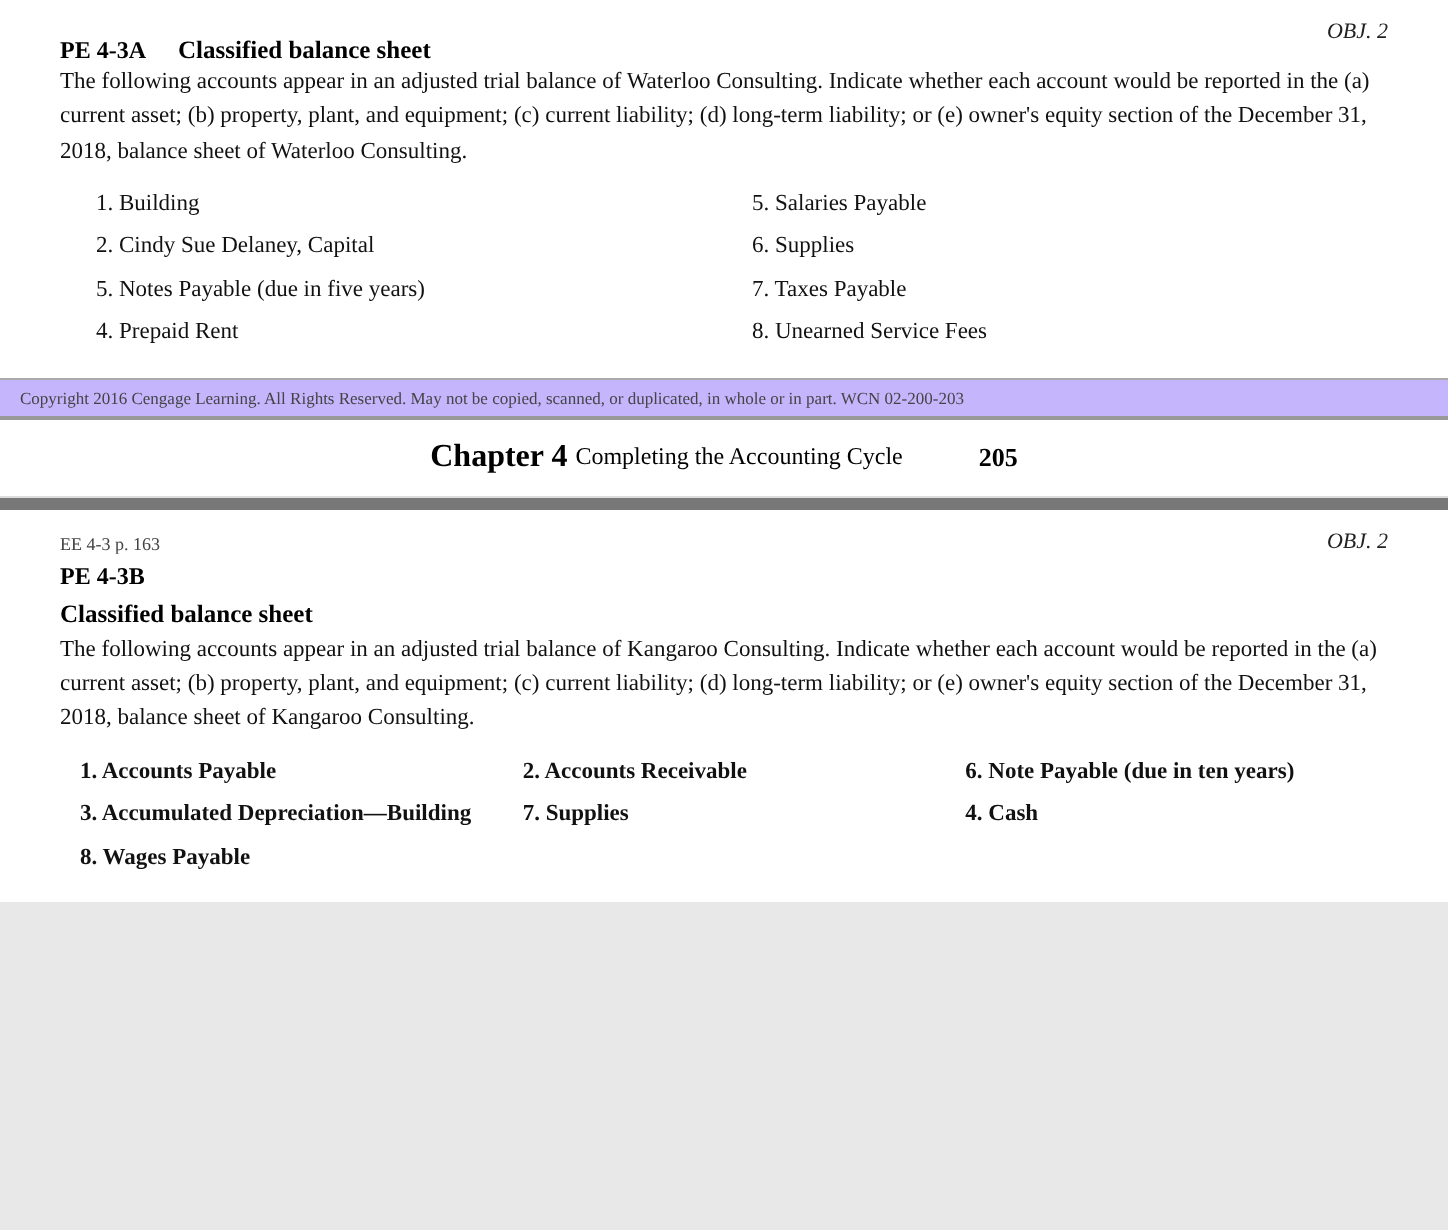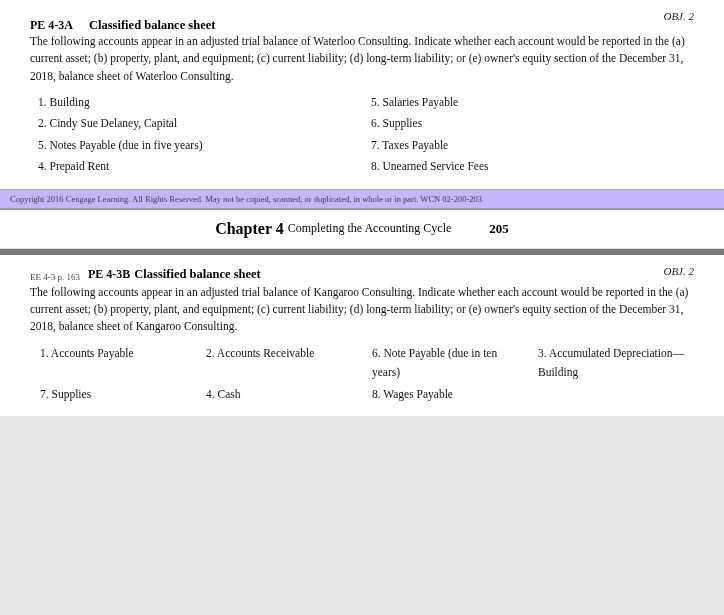--- a/index.html
+++ b/index.html
@@ -56,21 +56,21 @@
       line-height: 1.5;
       margin-bottom: 8px;
     }
 
     .items-grid {
       display: grid;
       grid-template-columns: 1fr 1fr;
       gap: 2px 10px;
       font-size: 11.5px;
       color: #111;
-      margin-left: 8px;
+      margin-left: 18px;
       line-height: 1.7;
     }
 
     .copyright-bar {
       background: #c4b5fd;
       padding: 4px 10px;
       font-size: 8.5px;
       color: #444;
       text-align: left;
       border-top: 1px solid #aaa;
@@ -119,39 +119,41 @@
       position: absolute;
       top: 10px;
       right: 30px;
       font-size: 11px;
       font-style: italic;
       color: #222;
     }
 
     .bottom-header-row {
       display: flex;
-      align-items: flex-end;
+      align-items: flex-start;
       gap: 4px;
       margin-bottom: 2px;
+      flex-direction: column;
     }
 
     .ee-label {
       font-size: 9px;
       color: #444;
       margin-right: 4px;
     }
 
     .bottom-items-grid {
       display: grid;
-      grid-template-columns: 1fr 1fr 1fr 1fr;
+      grid-template-columns: 1fr 1fr 1fr;
       gap: 2px 10px;
       font-size: 11.5px;
       color: #111;
       margin-left: 10px;
       line-height: 1.7;
+      font-weight: bold;
     }
   </style>
 </head>
 <body>
 
 <div class="page-top">
   <div class="obj-label-top">OBJ. 2</div>
   <div class="problem-header">
     <span class="problem-id">PE 4-3A</span>
     <span class="problem-title">Classified balance sheet</span>

